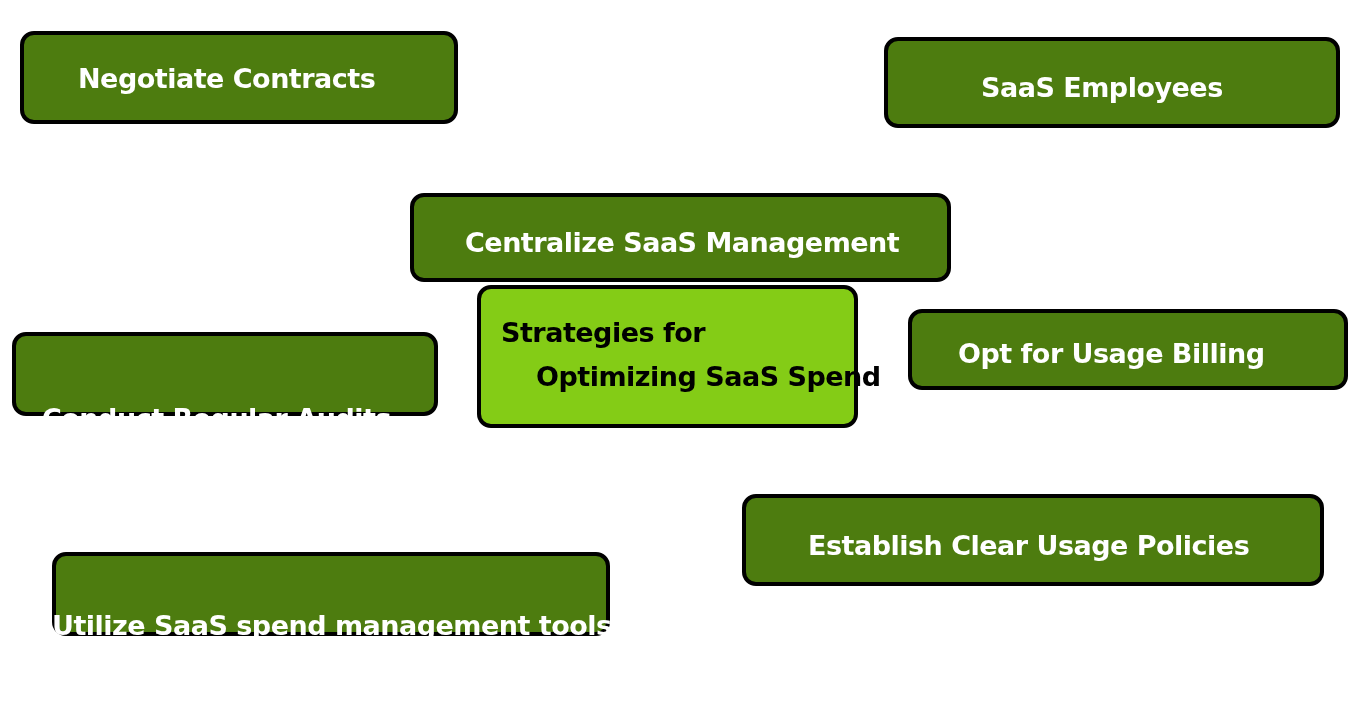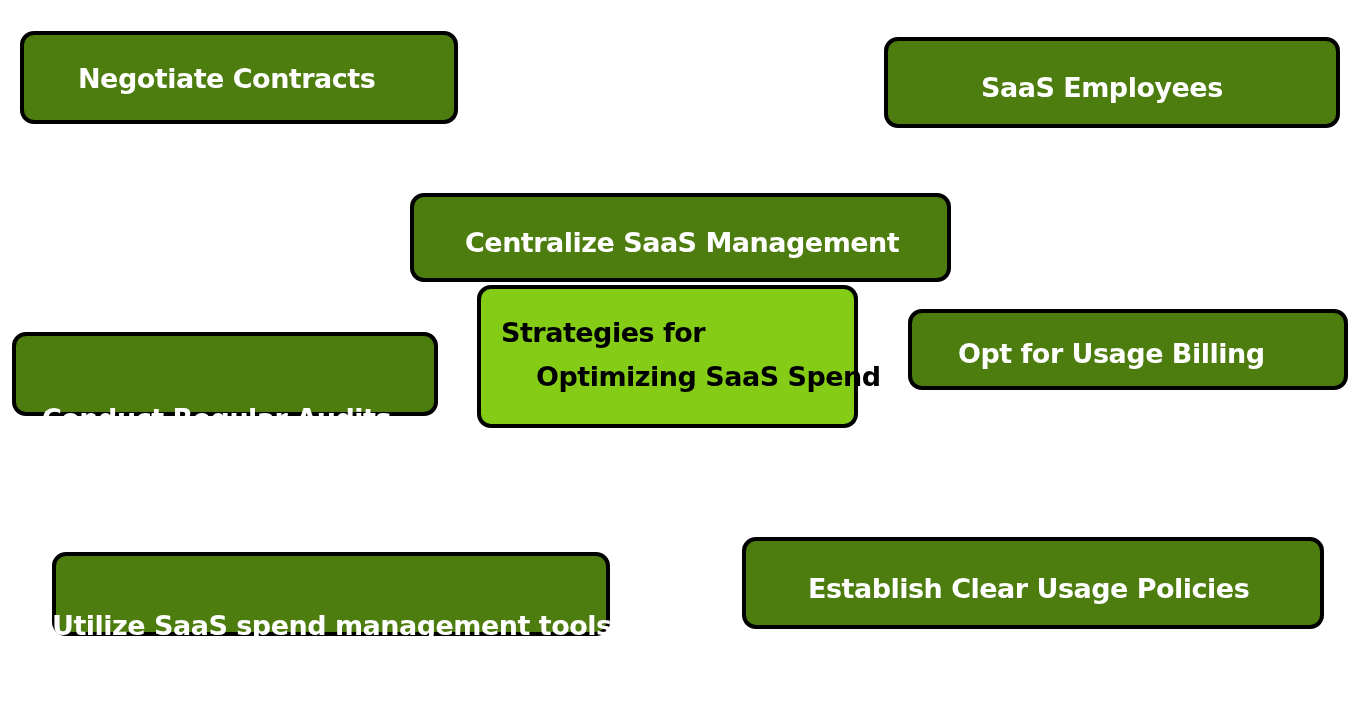--- a/index.html
+++ b/index.html
@@ -34,19 +34,19 @@
 </div>
 
 <div class="box" style="left:12px;top:332px;width:426px;height:84px;">
   <span style="left:26px;top:41px;margin-top:41px;">Conduct Regular Audits</span>
 </div>
 
 <div class="box" style="left:908px;top:309px;width:440px;height:81px;">
   <span style="left:46px;top:40px;">Opt for Usage Billing</span>
 </div>
 
-<div class="box" style="left:742px;top:494px;width:582px;height:92px;margin-top:43px;">
+<div class="box" style="left:742px;top:494px;width:582px;height:92px;">
   <span style="left:62px;top:47px;">Establish Clear Usage Policies</span>
 </div>
 
 <div class="box" style="left:52px;top:552px;width:558px;height:84px;overflow:visible;">
   <span style="left:-4px;top:45px;margin-top:24px;">Utilize SaaS spend management tools</span>
 </div>
 
 </body></html>

